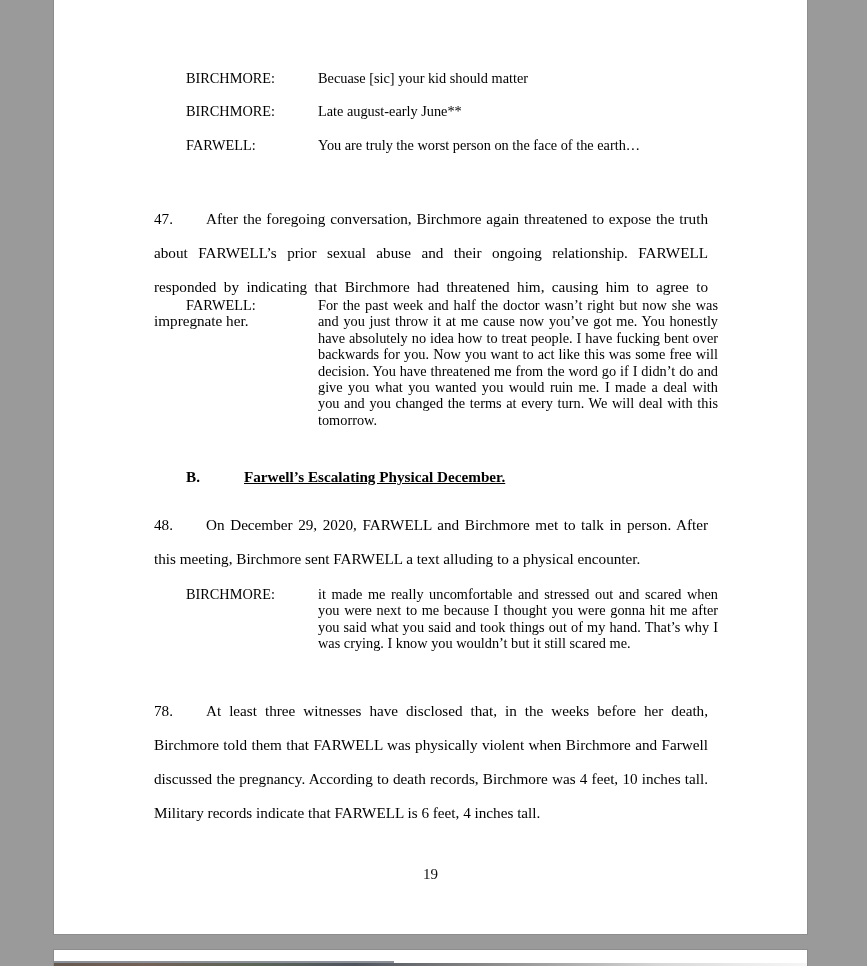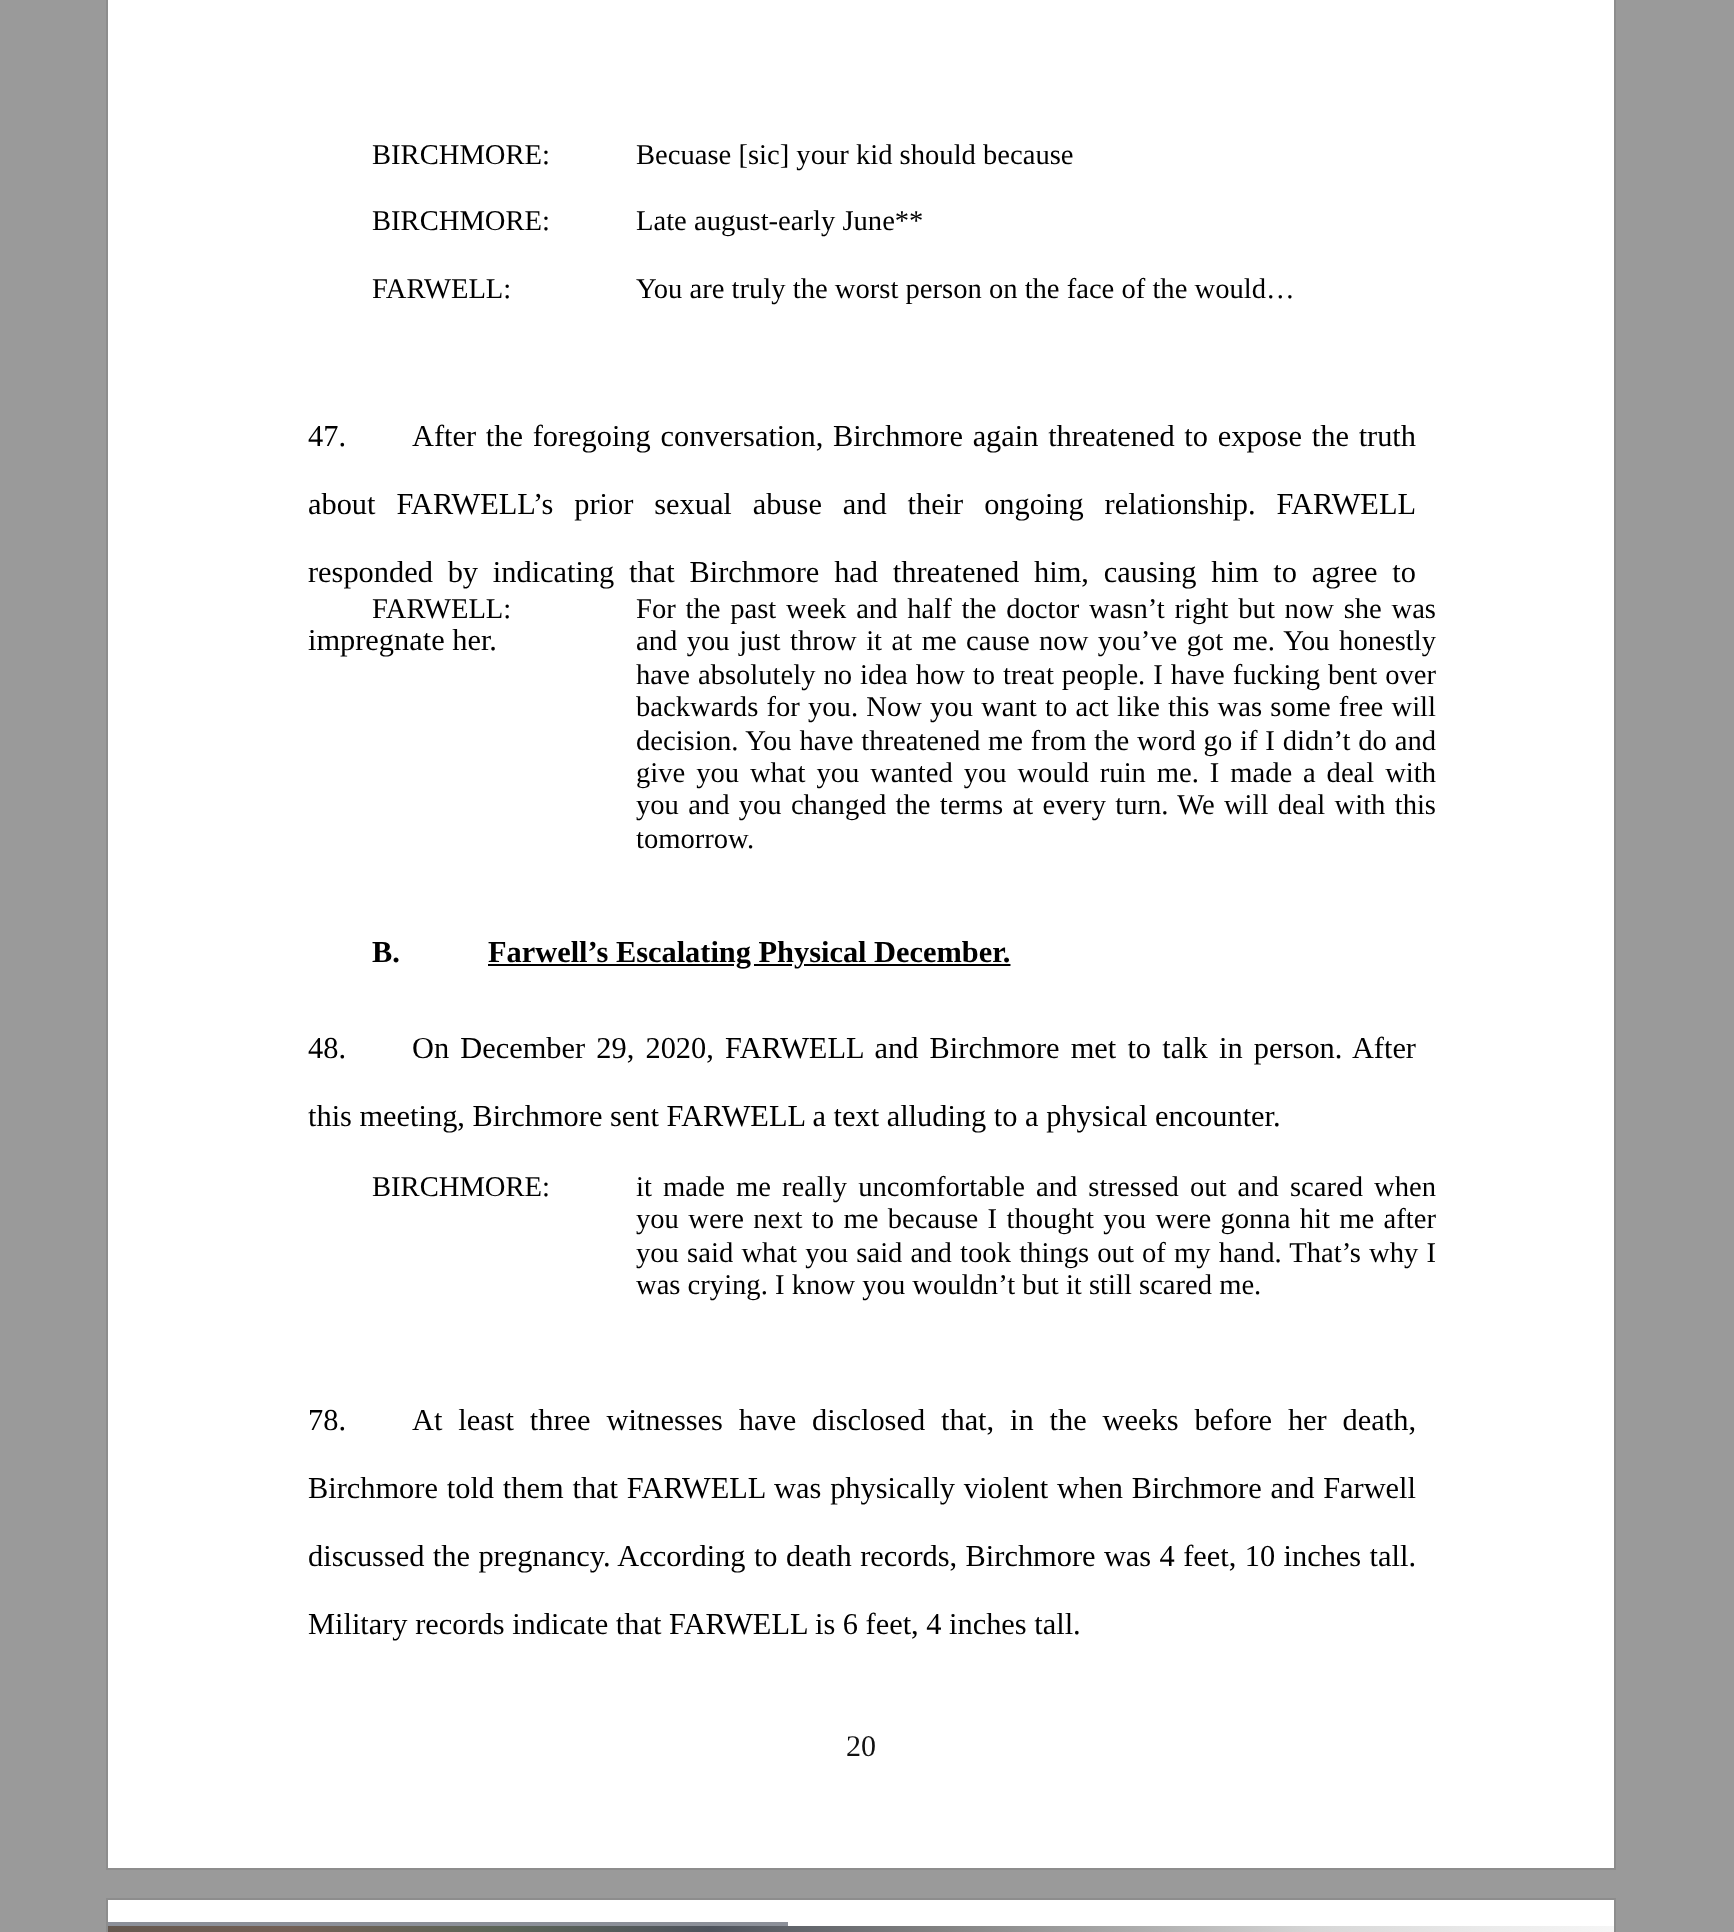--- a/index.html
+++ b/index.html
@@ -134,29 +134,29 @@
 </head>
 <body>
 
 <div id="viewer">
 
   <div class="page-sheet" id="page-18">
 
     <div class="blk" style="top:70px;">
       <div class="quote-row" style="margin-bottom:17px;">
         <div class="quote-speaker">BIRCHMORE:</div>
-        <div class="quote-text nojust">Becuase [sic] your kid should because</div>
+        <div class="quote-text nojust">Becuase [sic] your kid should matter</div>
       </div>
       <div class="quote-row" style="margin-bottom:17px;">
         <div class="quote-speaker">BIRCHMORE:</div>
         <div class="quote-text nojust">Late august-early June**</div>
       </div>
       <div class="quote-row">
         <div class="quote-speaker">FARWELL:</div>
-        <div class="quote-text" style="padding-right:4px;">You are truly the worst person on the face of the would…</div>
+        <div class="quote-text" style="padding-right:4px;">You are truly the worst person on the face of the earth…</div>
       </div>
     </div>
 
     <div class="blk" style="top:190px;">
       <p class="para"><span class="pnum">47.</span><span>After the foregoing conversation, Birchmore again threatened to expose the truth about FARWELL’s prior sexual abuse and their ongoing relationship.  FARWELL responded by indicating that Birchmore had threatened him, causing him to agree to impregnate her.</span></p>
     </div>
 
     <div class="blk" style="top:297px;">
       <div class="quote-row">
         <div class="quote-speaker">FARWELL:</div>
@@ -179,21 +179,21 @@
       <div class="quote-row">
         <div class="quote-speaker">BIRCHMORE:</div>
         <div class="quote-text" style="padding-right:2px;">it made me really uncomfortable and stressed out and scared when you were next to me because I thought you were gonna hit me after you said what you said and took things out of my hand.  That’s why I was crying.  I know you wouldn’t but it still scared me.</div>
       </div>
     </div>
 
     <div class="blk" style="top:682px;">
       <p class="para"><span class="pnum">78.</span><span>At least three witnesses have disclosed that, in the weeks before her death, Birchmore told them that FARWELL was physically violent when Birchmore and Farwell discussed the pregnancy.  According to death records, Birchmore was 4 feet, 10 inches tall. Military records indicate that FARWELL is 6 feet, 4 inches tall.</span></p>
     </div>
 
-    <div class="page-number" style="top:866px;">20</div>
+    <div class="page-number" style="top:866px;">19</div>
 
   </div>
 
   <div class="page-sheet" id="page-19">
     <div class="sliver-line"></div>
     <div class="sliver-band"></div>
   </div>
 
 </div>
 

